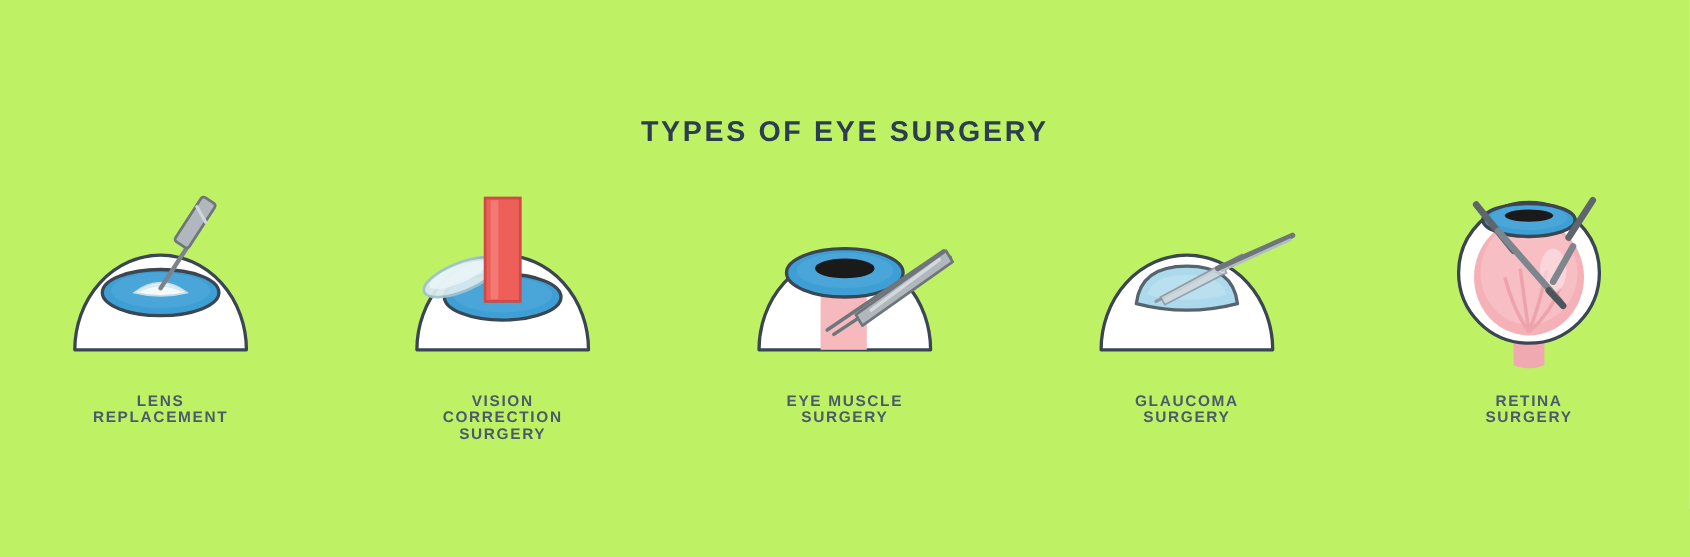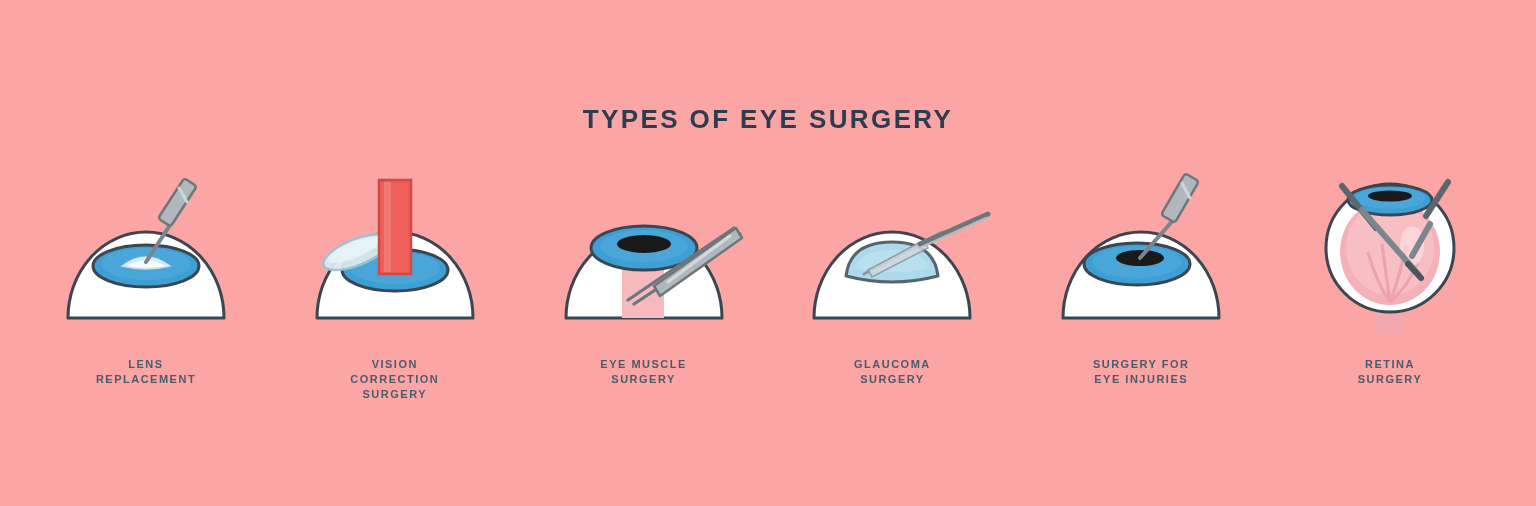--- a/index.html
+++ b/index.html
@@ -10,21 +10,21 @@
     width: 1536px;
     height: 506px;
     background: #e3f4f8;
     font-family: "Liberation Sans", sans-serif;
     overflow: hidden;
   }
   #page {
     position: relative;
     width: 1536px;
     height: 506px;
-    background: #fca5a5;
+    background: #bef264;
   }
   #title {
     position: absolute;
     top: 104px;
     left: 0;
     width: 1536px;
     text-align: center;
     font-size: 26px;
     font-weight: bold;
     letter-spacing: 2.4px;
@@ -53,21 +53,21 @@
     position: relative;
   }
   .art svg {
     display: block;
     width: 200px;
     height: 165px;
   }
   .caption {
     margin-top: 22px;
     text-align: center;
-    font-size: 11px;
+    font-size: 14px;
     font-weight: bold;
     letter-spacing: 1.5px;
     line-height: 15px;
     color: #4a5b6b;
     white-space: pre-line;
     font-family: "Liberation Sans", sans-serif;
   }
 </style>
 </head>
 <body>
@@ -161,40 +161,20 @@
           <path d="M76 100 L132 70 L136 78 L80 107 Z" fill="#cfd8dd" stroke="#8e979e" stroke-width="1.6" opacity="0.85"></path>
 
           <path d="M128 74 L196 44" stroke="#6e767c" stroke-width="5" stroke-linecap="round"></path>
           <path d="M132 76 L194 48" stroke="#b3bbc0" stroke-width="2.4" stroke-linecap="round"></path>
         </svg>
       </div>
       <div class="caption">GLAUCOMA
 SURGERY</div>
     </div>
 
-    <div class="item">
-      <div class="art">
-        <svg viewBox="0 0 200 165" xmlns="http://www.w3.org/2000/svg">
-
-          <path d="M22 148 A78 86 0 0 1 178 148 Z" fill="#ffffff" stroke="#3a4652" stroke-width="3" stroke-linejoin="round"></path>
-
-          <ellipse cx="96" cy="94" rx="53" ry="21" fill="#3d9fd4" stroke="#3a4652" stroke-width="3"></ellipse>
-          <ellipse cx="96" cy="92" rx="45" ry="16" fill="#4aa6d8"></ellipse>
-          <ellipse cx="99" cy="88" rx="24" ry="8" fill="#1a1a1a"></ellipse>
-
-          <g>
-            <path d="M99 88 L134 48" stroke="#7b848b" stroke-width="4" stroke-linecap="round"></path>
-            <rect x="131" y="4" width="16" height="48" rx="3" transform="rotate(30 139 28)" fill="#b0b8be" stroke="#6e767c" stroke-width="2.5"></rect>
-            <path d="M141 13 L149 28" stroke="#cfd6da" stroke-width="3" stroke-linecap="round"></path>
-          </g>
-        </svg>
-      </div>
-      <div class="caption">SURGERY FOR
-EYE INJURIES</div>
-    </div>
 
     <div class="item">
       <div class="art">
         <svg viewBox="0 0 200 165" xmlns="http://www.w3.org/2000/svg">
 
           <path d="M86 120 L86 162 Q100 168 114 162 L114 120 Z" fill="#f0a9b1" stroke="none"></path>
 
           <circle cx="100" cy="78" r="64" fill="#ffffff" stroke="#3a4652" stroke-width="3"></circle>
 
           <ellipse cx="100" cy="82" rx="50" ry="53" fill="#f4b2b8"></ellipse>

